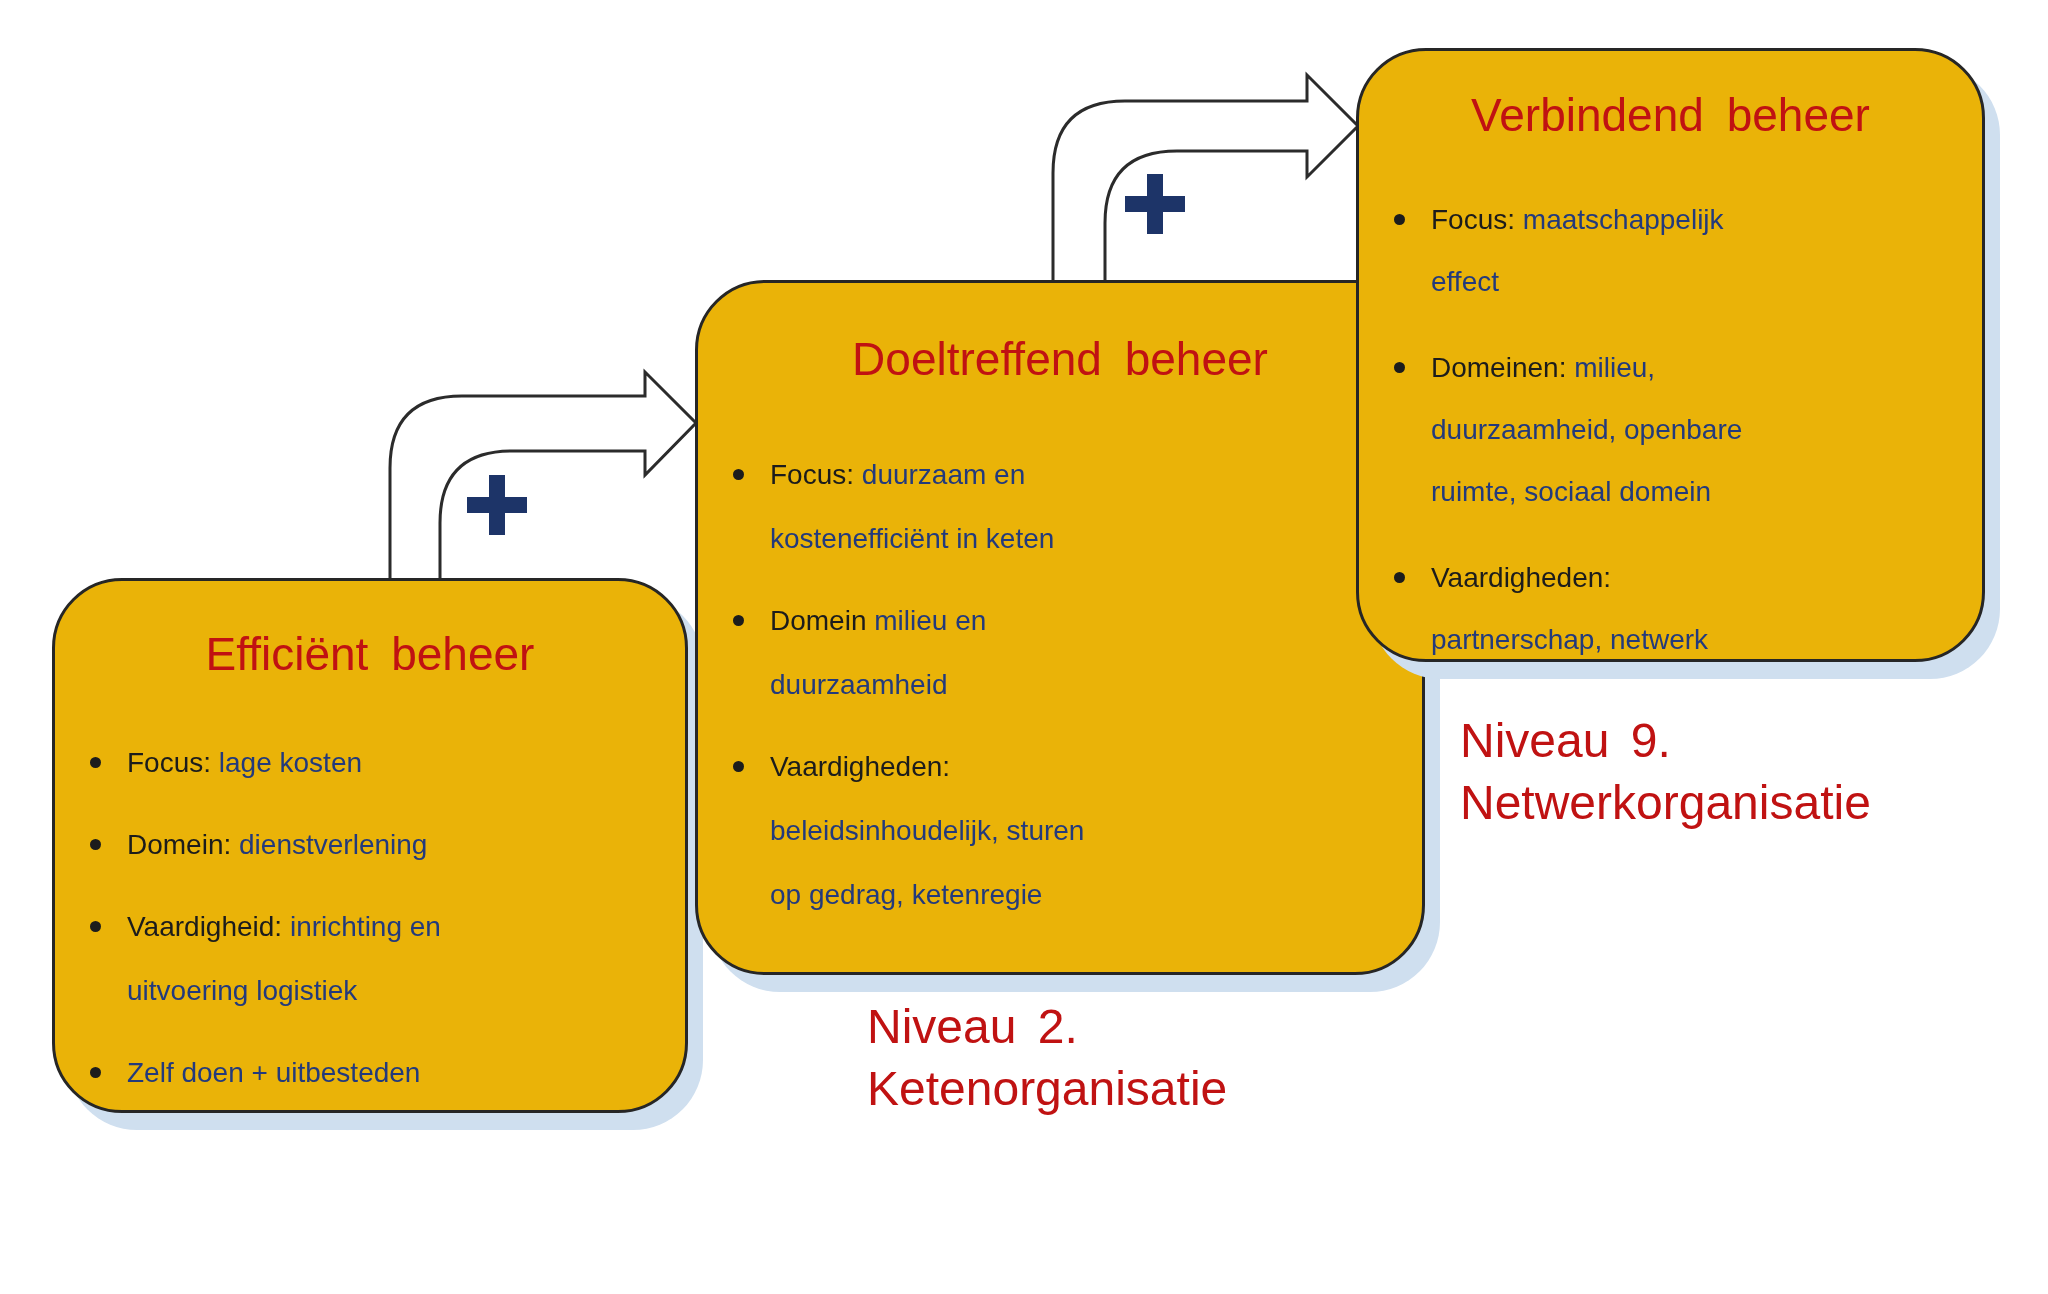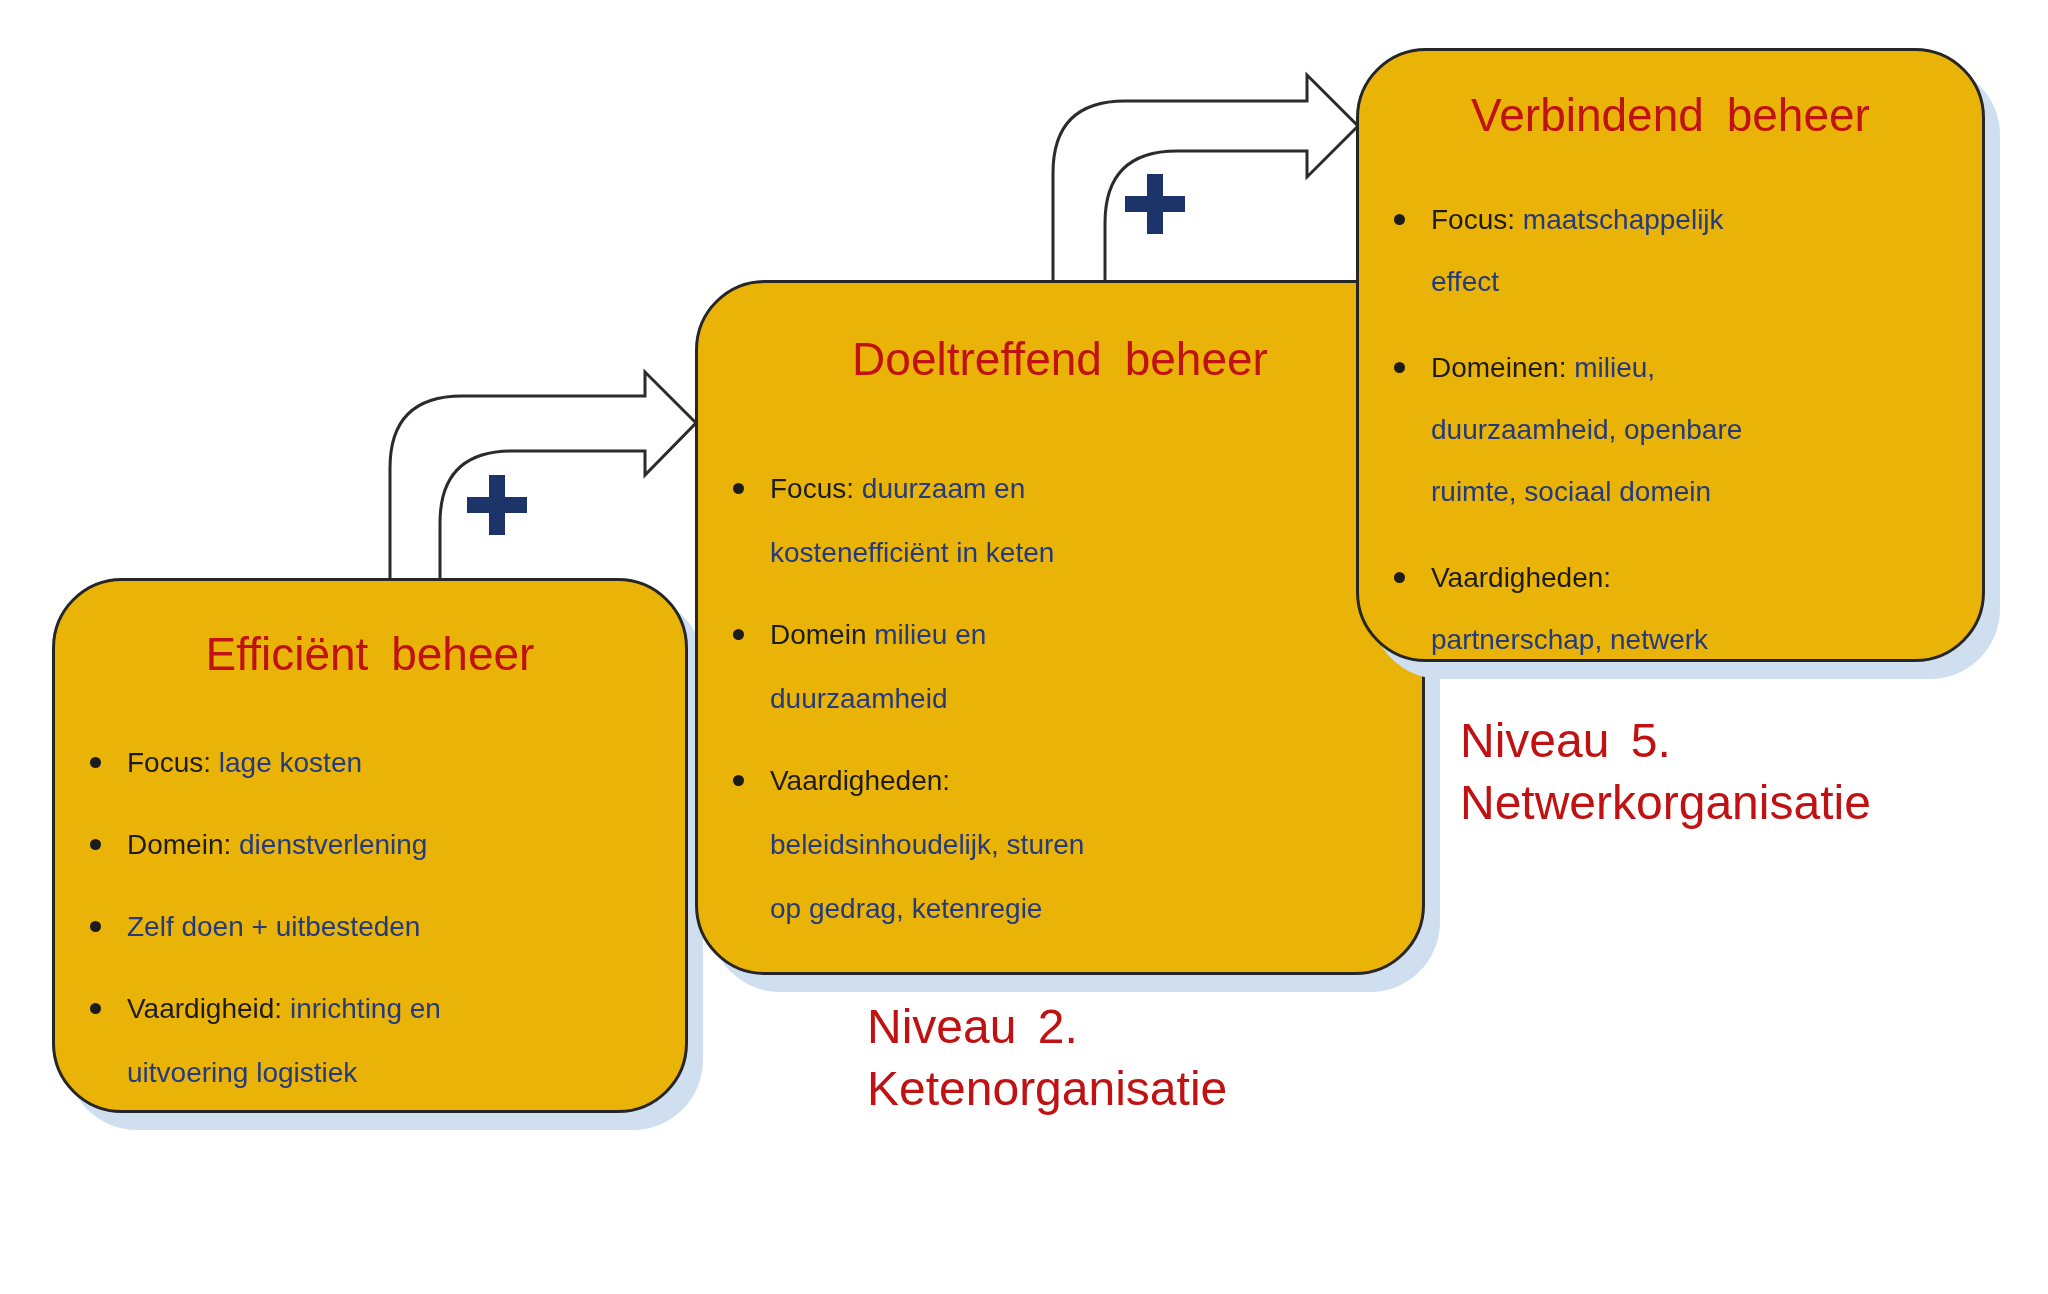--- a/index.html
+++ b/index.html
@@ -31,21 +31,21 @@
     color:var(--red,#c01212);
     word-spacing:10px;
     white-space:nowrap;
   }
   .box--1 .box__title{margin-top:46px;}
   .box--2 .box__title{margin-top:49px;}
   .box--3 .box__title{margin-top:37px;}
 
   .box__bullets{position:absolute;left:72px;right:14px;}
   .box--1 .box__bullets{top:150px;}
-  .box--2 .box__bullets{top:174px;}
+  .box--2 .box__bullets{top:160px;}
   .box--3 .box__bullets{top:138px;}
 
   .bullet{
     position:relative;
     margin:0 0 18px 0;
     font-size:28px;line-height:64px;
     color:var(--black,#1c1c1c);
   }
   .box--3 .bullet{line-height:62px;margin-bottom:24px;}
   .bullet::before{
@@ -90,23 +90,23 @@
   </svg>
 
   <div class="plus plus--1"></div>
   <div class="plus plus--2"></div>
 
   <div class="box box--1">
     <p class="box__title">Efficiënt beheer</p>
     <div class="box__bullets">
         <p class="bullet"><span class="seg seg--black">Focus:</span><span class="seg seg--navy"> lage kosten</span></p>
         <p class="bullet"><span class="seg seg--black">Domein:</span><span class="seg seg--navy"> dienstverlening</span></p>
-        <p class="bullet"><span class="seg seg--navy">Zelf doen + uitbesteden</span></p>
         <p class="bullet"><span class="seg seg--black">Vaardigheid:</span><span class="seg seg--navy"> inrichting en
 uitvoering logistiek</span></p>
+        <p class="bullet"><span class="seg seg--navy">Zelf doen + uitbesteden</span></p>
       </div>
   </div>
 
   <div class="box box--2">
     <p class="box__title">Doeltreffend beheer</p>
     <div class="box__bullets">
         <p class="bullet"><span class="seg seg--black">Focus:</span><span class="seg seg--navy"> duurzaam en
 kostenefficiënt in keten</span></p>
         <p class="bullet"><span class="seg seg--black">Domein</span><span class="seg seg--navy"> milieu en
 duurzaamheid</span></p>
@@ -124,16 +124,16 @@
         <p class="bullet"><span class="seg seg--black">Domeinen:</span><span class="seg seg--navy"> milieu,
 duurzaamheid, openbare
 ruimte, sociaal domein</span></p>
         <p class="bullet"><span class="seg seg--black">Vaardigheden:</span><span class="seg seg--navy">
 partnerschap, netwerk</span></p>
       </div>
   </div>
 
   <div class="level-label level-label--2">Niveau 2.
 Ketenorganisatie</div>
-  <div class="level-label level-label--3">Niveau 5.
+  <div class="level-label level-label--3">Niveau 9.
 Netwerkorganisatie</div>
 
 </div>
 
 </body></html>

